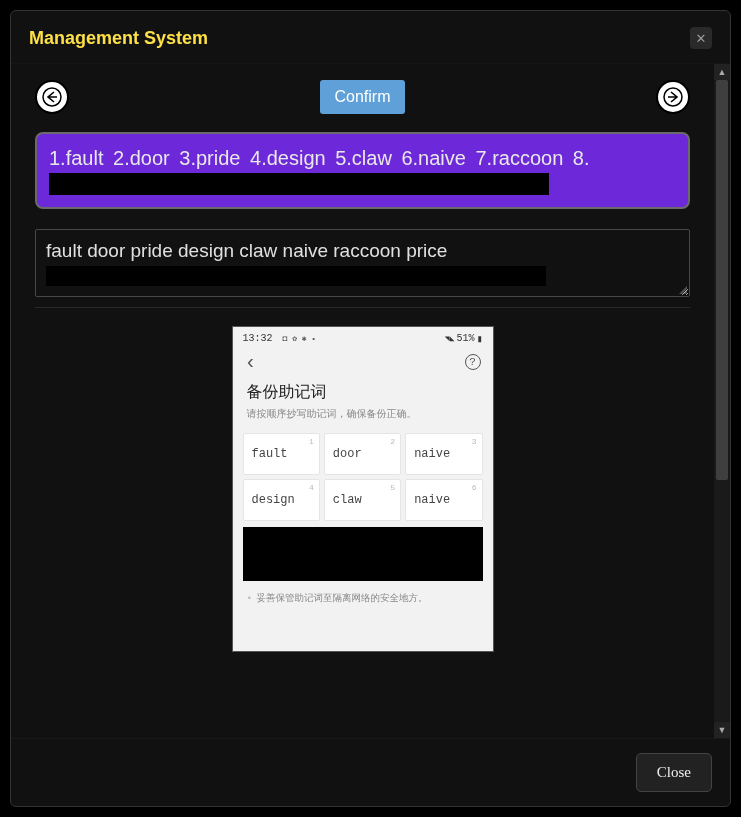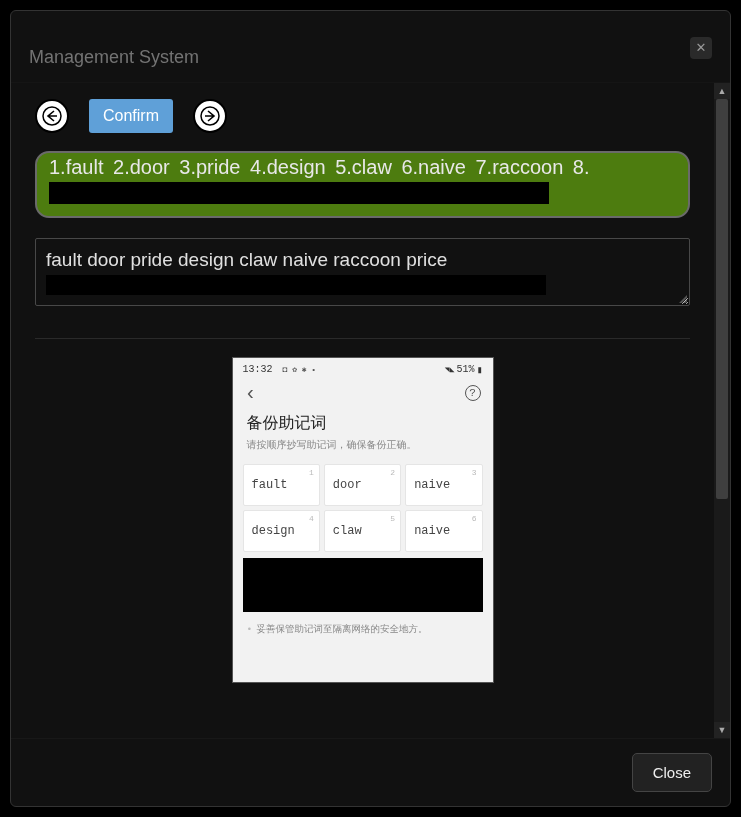--- a/index.html
+++ b/index.html
@@ -24,23 +24,22 @@
     }
     .modal-header {
       display: flex;
       align-items: center;
       justify-content: space-between;
       padding: 16px 18px 14px 18px;
       border-bottom: 1px solid rgba(255,255,255,0.02);
     }
     .modal-title {
       font-size: 18px;
-      font-weight: 400;
-      color: #737373;
-      margin-top: 20px;
+      font-weight: 700;
+      color: #fde047;
     }
     .close-x {
       width: 22px;
       height: 22px;
       border-radius: 4px;
       background: #2a2a2a;
       color: #999;
       display: flex;
       align-items: center;
       justify-content: center;
@@ -81,21 +80,21 @@
       width: 12px;
       height: 400px;
       background: #3f3f3f;
       border-radius: 2px;
       margin-top: 0;
       cursor: pointer;
     }
     .nav-row {
       display: flex;
       align-items: center;
-      justify-content: flex-start;
+      justify-content: space-between;
       gap: 20px;
       margin: 6px 0 18px 0;
     }
     .arrow-btn {
       width: 34px;
       height: 34px;
       border-radius: 50%;
       background: #fff;
       border: 2px solid #000;
       display: flex;
@@ -108,43 +107,43 @@
       background: #5fa0d8;
       color: #fff;
       font-size: 16px;
       border: none;
       border-radius: 3px;
       padding: 8px 14px;
       cursor: pointer;
     }
     .numbered-box {
       border: 2px solid #6a6a6a;
-      background: #4d7c0f;
-      padding: 0 12px 12px 12px;
-      border-radius: 14px;
+      background: #6d28d9;
+      padding: 10px 12px 12px 12px;
+      border-radius: 8px;
       margin-bottom: 20px;
     }
     .numbered-text {
       font-size: 20px;
       color: #e8e8e8;
       line-height: 1.45;
       word-spacing: 4px;
     }
     .numbered-box .redact {
       display: inline-block;
       vertical-align: middle;
       background: #000;
       width: 500px;
       height: 22px;
     }
     .plain-row {
       display: flex;
       gap: 14px;
       align-items: stretch;
-      margin-bottom: 32px;
+      margin-bottom: 10px;
     }
     .plain-box {
       flex: 1;
       border: 1px solid #484848;
       background: #111;
       border-radius: 2px;
       padding: 8px 10px 10px 10px;
       min-height: 66px;
       position: relative;
       resize: both;
@@ -280,20 +279,21 @@
       border-top: 1px solid rgba(255,255,255,0.03);
     }
     .close-btn {
       background: #222;
       border: 1px solid #444;
       color: #eee;
       font-size: 15px;
       padding: 10px 20px;
       border-radius: 5px;
       cursor: pointer;
+      font-family: Liberation Serif, serif;
     }
     .resize-handle {
       position: absolute;
       right: 2px;
       bottom: 2px;
       width: 0;
       height: 0;
       border-right: 8px solid #555;
       border-top: 8px solid transparent;
       pointer-events: none;

